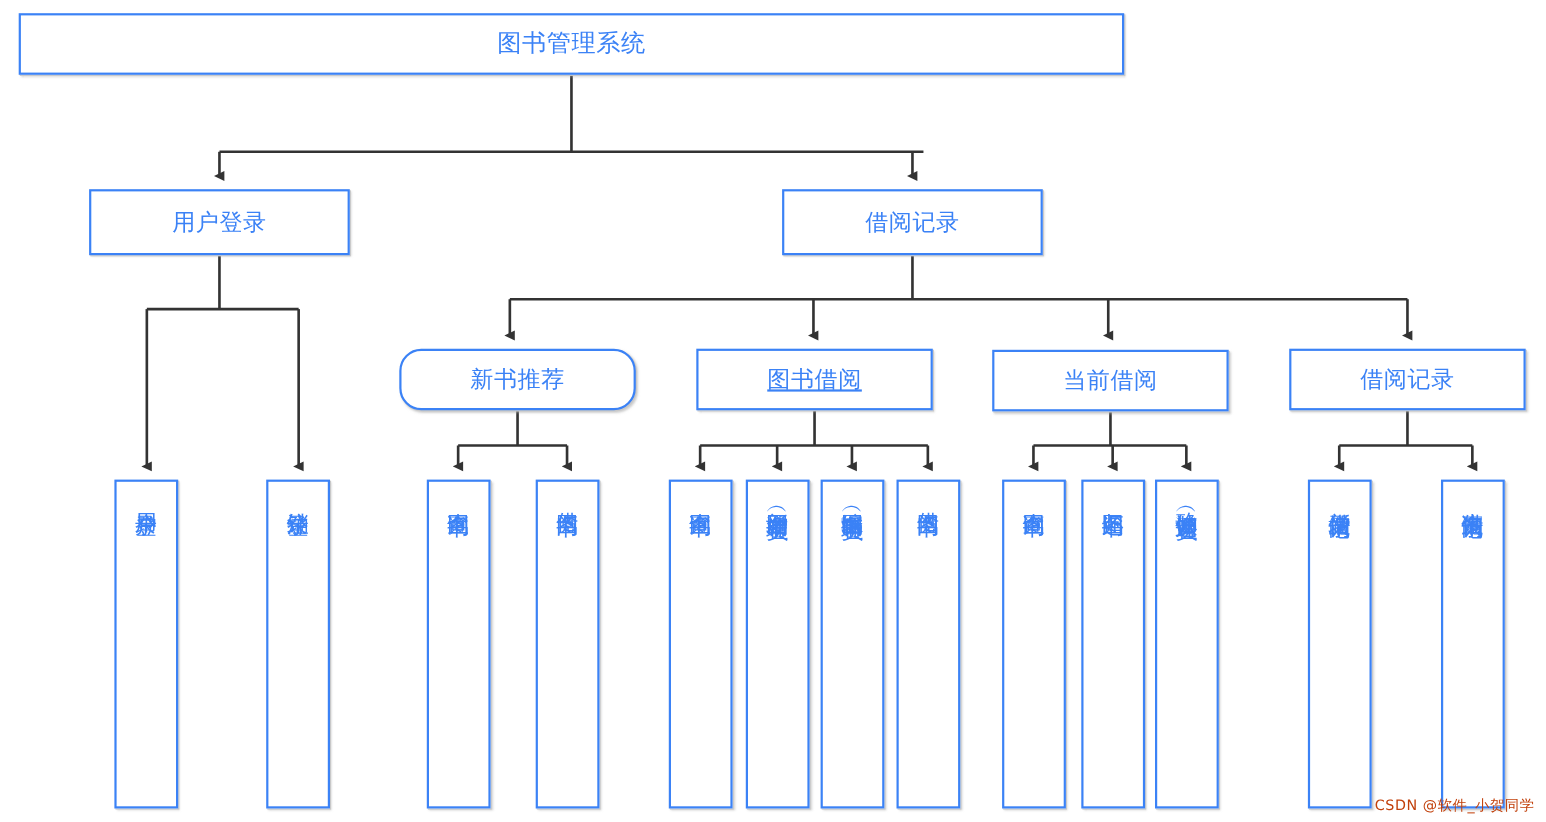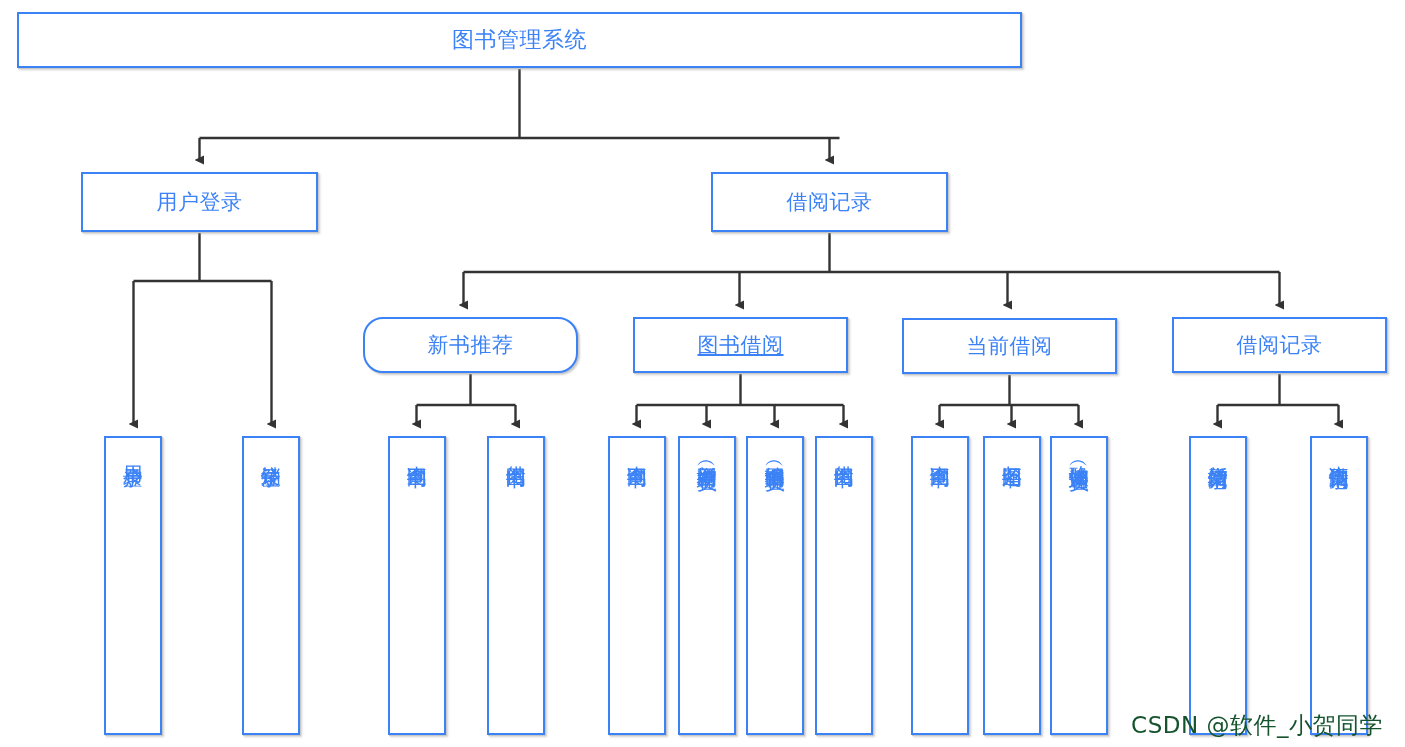--- a/index.html
+++ b/index.html
@@ -59,24 +59,24 @@
     writing-mode: vertical-rl;
     text-orientation: upright;
     font-size: 20px;
     line-height: 1.22;
     letter-spacing: 1px;
     white-space: pre;
     max-height: 282px;
   }
   .watermark {
     position: absolute;
-    right: 22px;
+    right: 10px;
     bottom: 6px;
-    font-size: 23px;
-    color: #14532d;
+    font-size: 13px;
+    color: #c2410c;
     letter-spacing: 0.5px;
     white-space: nowrap;
     user-select: none;
   }
 </style>
 </head>
 <body>
 
 <div id="canvas">
 

